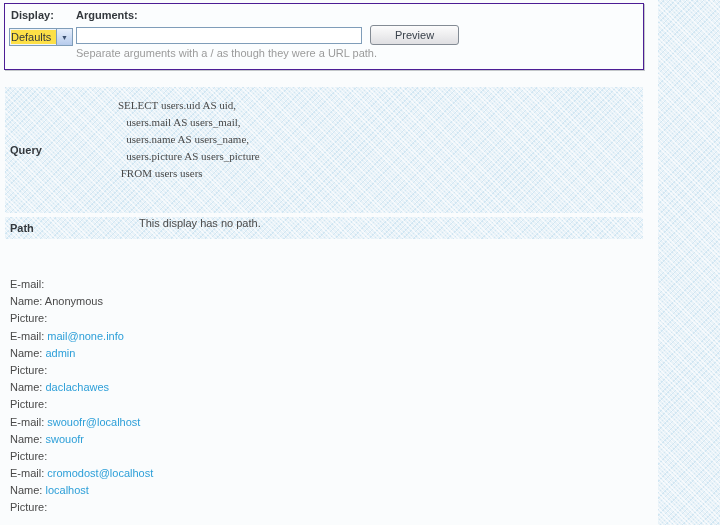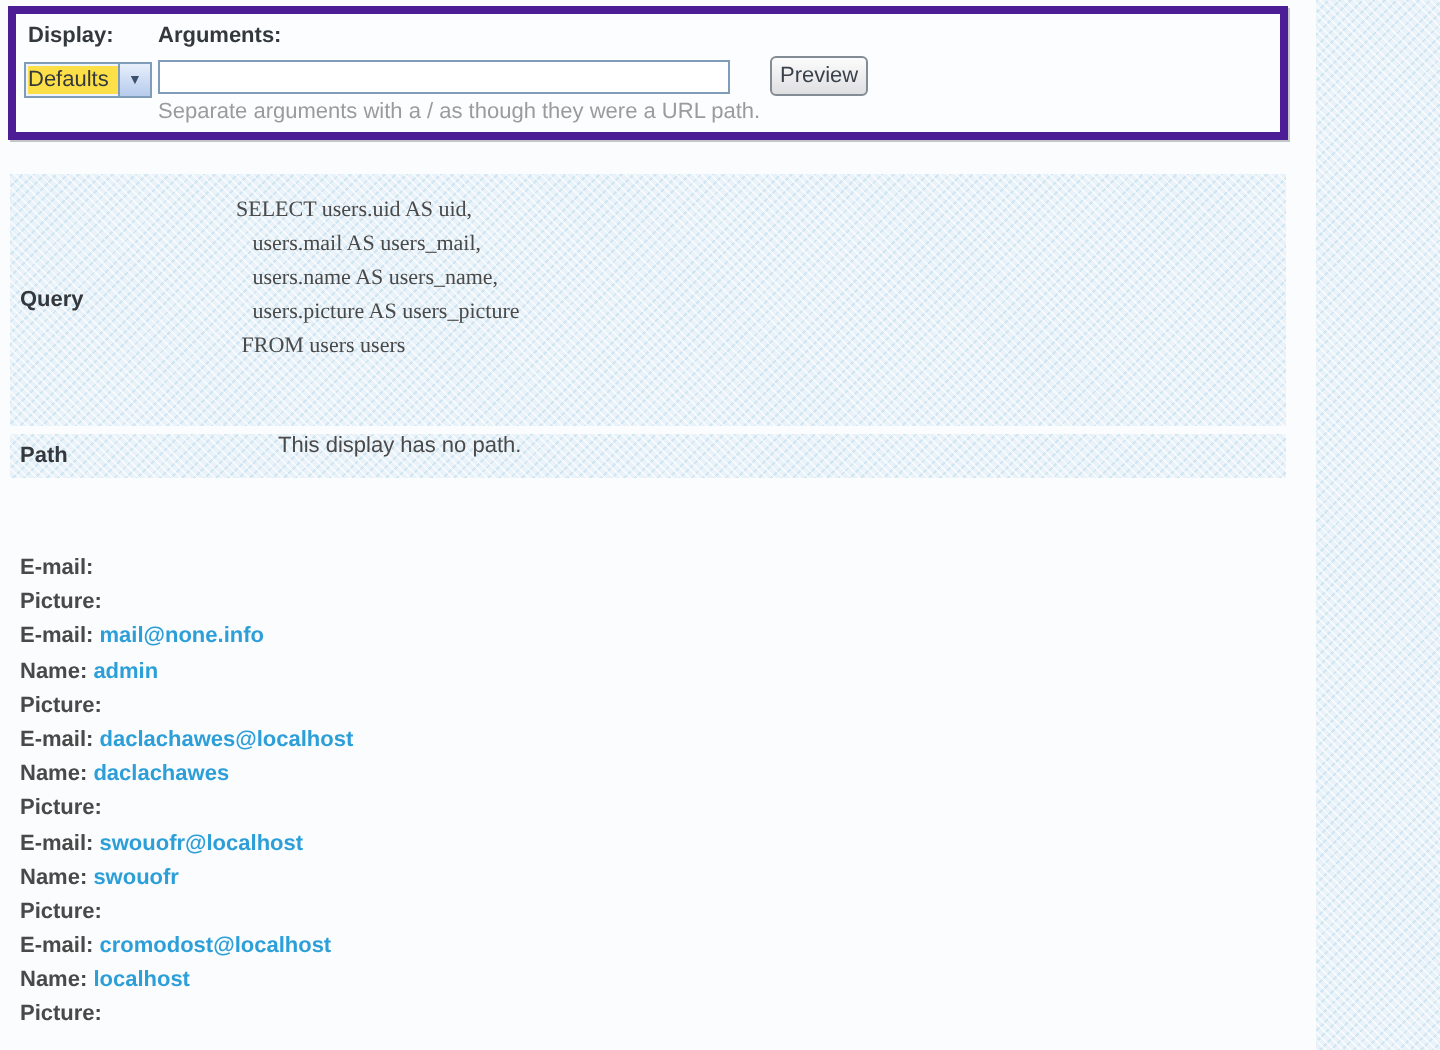--- a/index.html
+++ b/index.html
@@ -13,21 +13,21 @@
     background-image:
       repeating-linear-gradient(45deg, rgba(255,255,255,0.65) 0 1px, rgba(255,255,255,0) 1px 3px),
       repeating-linear-gradient(135deg, rgba(189,220,238,0.55) 0 1px, rgba(189,220,238,0) 1px 4px);
   }
   .content{position:absolute;left:0;top:0;width:658px;height:525px;background:#fafcfd;}
   .bg-strip{position:absolute;left:658px;top:0;width:62px;height:525px;}
 
   
   .args-box{
     position:absolute;left:4px;top:3px;width:640px;height:67px;
-    box-sizing:border-box;border:4px solid #4c1d95;background:#fbfdfe;
+    box-sizing:border-box;border:1px solid #4c1d95;background:#fbfdfe;
     box-shadow:1px 1px 0 #c3c7ca;
   }
   .args-box .lbl{position:absolute;font-weight:bold;color:#33383d;}
   .lbl-display{left:6px;top:5px;}
   .lbl-args{left:71px;top:5px;}
   .select{
     position:absolute;left:4px;top:24px;width:64px;height:18px;box-sizing:border-box;
     border:1px solid #7f9db9;background:#eef4fb;display:flex;align-items:center;cursor:default;
   }
   .select-text{flex:1;padding-left:0;background:#fde047;height:14px;line-height:14px;margin:1px 0 1px 1px;color:#33383d;}
@@ -39,21 +39,21 @@
   .args-input{
     position:absolute;left:71px;top:23px;width:286px;height:17px;box-sizing:border-box;
     border:1px solid #7f9db9;background:#ffffff;font-family:"Liberation Sans",sans-serif;
     font-size:11px;color:#494949;padding:1px 3px;
   }
   .preview-btn{
     position:absolute;left:365px;top:21px;height:20px;
     border:1px solid #838b94;border-radius:3px;
     background:linear-gradient(#fcfcfc,#dfdfe2);
     font-family:"Liberation Sans",sans-serif;font-size:11px;color:#39414b;
-    padding:1px 4px;cursor:pointer;margin-left:12px;
+    padding:1px 24px;cursor:pointer;
   }
   .args-help{position:absolute;left:71px;top:43px;color:#9b9b9b;}
 
   
   .meta{position:absolute;left:5px;top:87px;width:638px;}
   .meta-row{display:flex;}
   .meta-label{
     width:113px;box-sizing:border-box;padding-left:5px;
     font-weight:bold;color:#33383d;align-self:center;flex-shrink:0;
   }
@@ -62,21 +62,21 @@
   .row-path{height:22px;align-items:flex-start;gap:21px;}
   .query-sql{
     margin:0;padding:10px 0 0 0;
     font-family:Liberation Serif, serif;
     font-size:11px;line-height:17px;color:#494949;white-space:pre;
   }
   .meta-value{flex:1;}
 
   
   .results{position:absolute;left:10px;top:276px;width:630px;}
-  .line{line-height:17.2px;height:17.2px;white-space:nowrap;font-weight:bold;}
+  .line{line-height:17.2px;height:17.2px;white-space:nowrap;}
   .flabel{color:#494949;}
   a.fval{color:#2d9fd8;text-decoration:none;cursor:pointer;}
   span.fval{color:#494949;}
 </style>
 </head>
 <body>
 
 <div class="content">
 
   <div class="args-box">
@@ -106,34 +106,34 @@
       <div class="meta-label">Path</div>
       <div class="meta-value">This display has no path.</div>
     </div>
   </div>
 
   <div class="results">
 
     <div>
       <div class="line"><span class="flabel">E-mail:</span>
         <span class="fval"></span></div>
+      <div class="line"><span class="flabel">Name:</span>
+        <span class="fval">Anonymous</span></div>
       <div class="line"><span class="flabel">Picture:</span></div>
     </div>
 
     <div>
       <div class="line"><span class="flabel">E-mail:</span>
         <a class="fval">mail@none.info</a></div>
       <div class="line"><span class="flabel">Name:</span>
         <a class="fval">admin</a></div>
       <div class="line"><span class="flabel">Picture:</span></div>
     </div>
 
     <div>
-      <div class="line"><span class="flabel">E-mail:</span>
-        <a class="fval">daclachawes@localhost</a></div>
       <div class="line"><span class="flabel">Name:</span>
         <a class="fval">daclachawes</a></div>
       <div class="line"><span class="flabel">Picture:</span></div>
     </div>
 
     <div>
       <div class="line"><span class="flabel">E-mail:</span>
         <a class="fval">swouofr@localhost</a></div>
       <div class="line"><span class="flabel">Name:</span>
         <a class="fval">swouofr</a></div>

